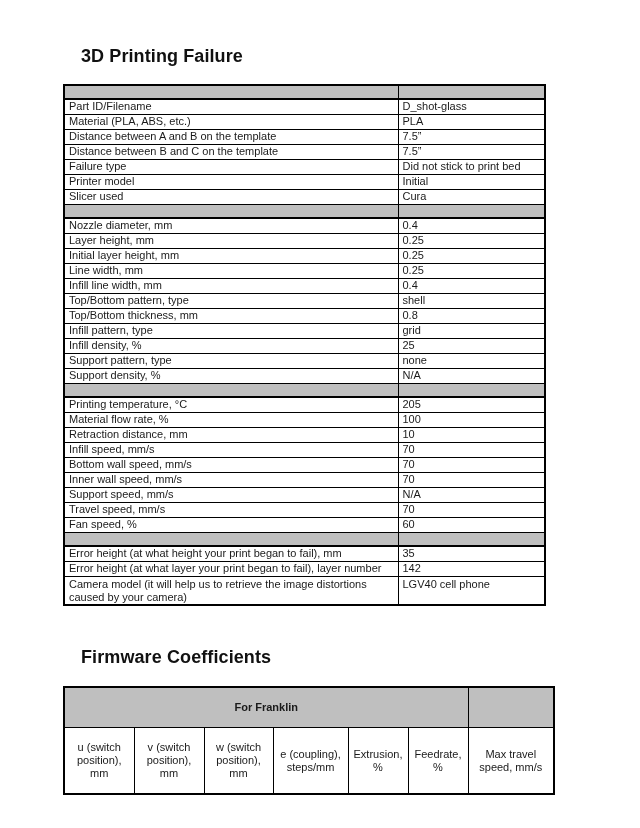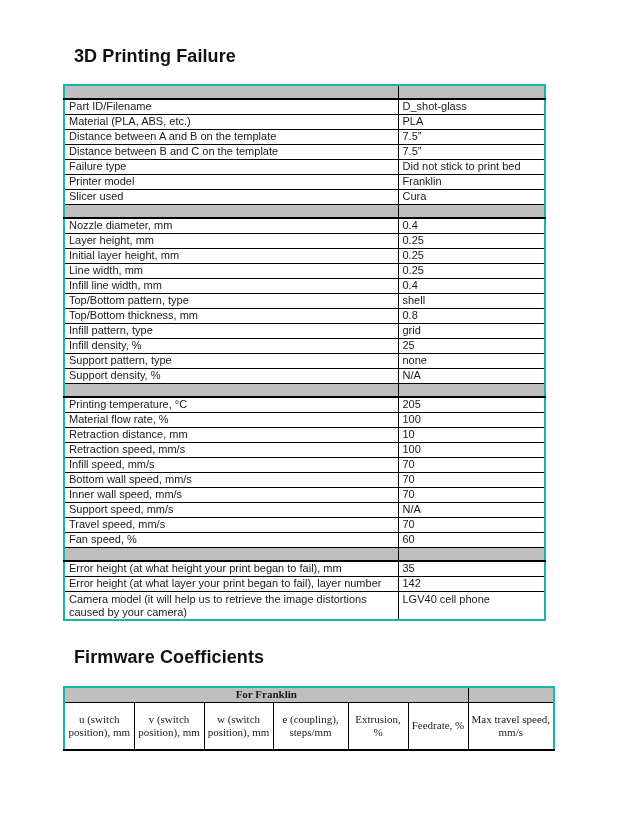--- a/index.html
+++ b/index.html
@@ -7,34 +7,34 @@
   body {
     width: 640px; height: 828px;
     background: #ffffff;
     font-family: "Liberation Sans", sans-serif;
     color: #1a1a1a;
     position: relative;
     overflow: hidden;
   }
   .doc-title {
     position: absolute;
-    left: 74px;
+    left: 81px;
     font-size: 18px;
     font-weight: bold;
     color: #111;
     letter-spacing: 0.1px;
   }
   #section1-title { top: 46px; }
   #section2-title { top: 647px; }
 
   table {
     position: absolute;
     border-collapse: collapse;
     table-layout: fixed;
-    border: 2px solid #14b8a6;
+    border: 2px solid #000000;
   }
 
   
   #failure-table { left: 63px; top: 84px; width: 481px; }
   #failure-table tr { height: 15px; }
   #failure-table tr.tall-row { height: 28px; }
   #failure-table td {
     border: 1px solid #000;
     padding: 0 4px;
     font-size: 11px;
@@ -55,23 +55,22 @@
   }
   .shaded { background: #bfbfbf; }
 
   
   #firmware-table { left: 63px; top: 686px; width: 490px; }
   #firmware-table td {
     border: 1px solid #000;
     font-size: 11px;
     line-height: 13px;
     text-align: center;
-    padding: 0 3px;
+    padding: 13px 3px;
     overflow: hidden;
-    font-family: Liberation Serif, serif;
   }
   #firmware-table tr.fw-group-row { height: 15px; }
   #firmware-table tr.fw-group-row td {
     font-weight: bold;
     border-bottom: 1px solid #000;
   }
   #firmware-table tr.fw-header-row { height: 48px; }
   #firmware-table tr.fw-header-row td {
     vertical-align: middle;
     border-bottom: 2px solid #000;
@@ -113,21 +112,21 @@
       <tr>
         <td>Distance between B and C on the template</td>
         <td>7.5”</td>
       </tr>
       <tr>
         <td>Failure type</td>
         <td>Did not stick to print bed</td>
       </tr>
       <tr>
         <td>Printer model</td>
-        <td>Franklin</td>
+        <td>Initial</td>
       </tr>
       <tr>
         <td>Slicer used</td>
         <td>Cura</td>
       </tr>
       <tr class="separator-row">
         <td class="shaded" style="background: rgb(191, 191, 191);"></td>
         <td class="shaded" style="background: rgb(191, 191, 191);"></td>
       </tr>
       <tr>
@@ -182,24 +181,20 @@
         <td>Printing temperature, °C</td>
         <td>205</td>
       </tr>
       <tr>
         <td>Material flow rate, %</td>
         <td>100</td>
       </tr>
       <tr>
         <td>Retraction distance, mm</td>
         <td>10</td>
-      </tr>
-      <tr>
-        <td>Retraction speed, mm/s</td>
-        <td>100</td>
       </tr>
       <tr>
         <td>Infill speed, mm/s</td>
         <td>70</td>
       </tr>
       <tr>
         <td>Bottom wall speed, mm/s</td>
         <td>70</td>
       </tr>
       <tr>

